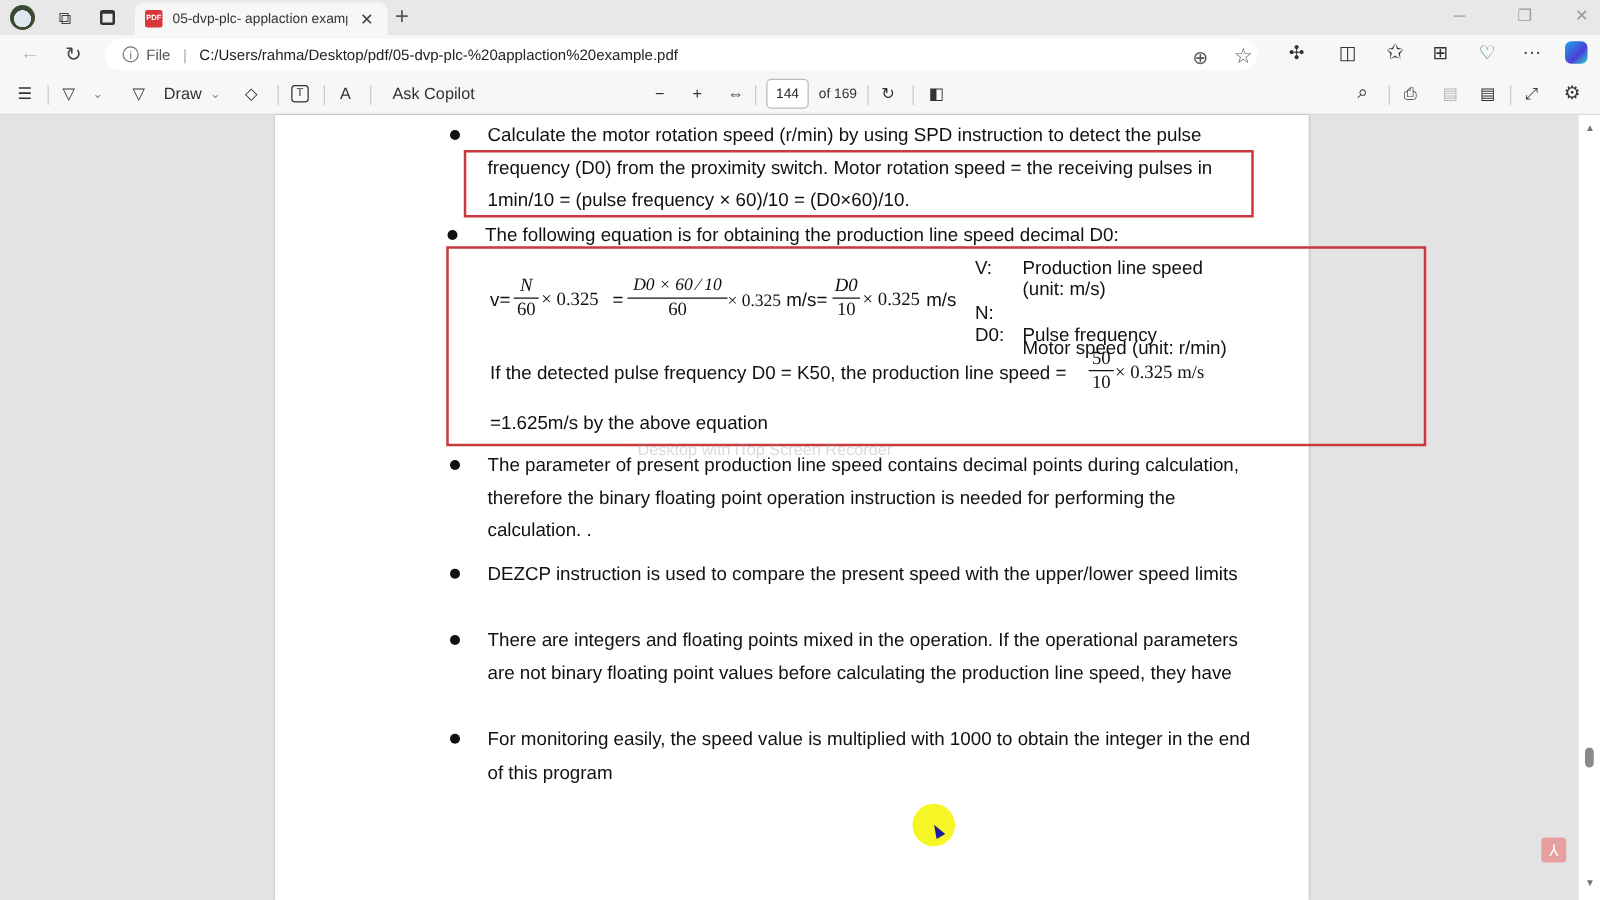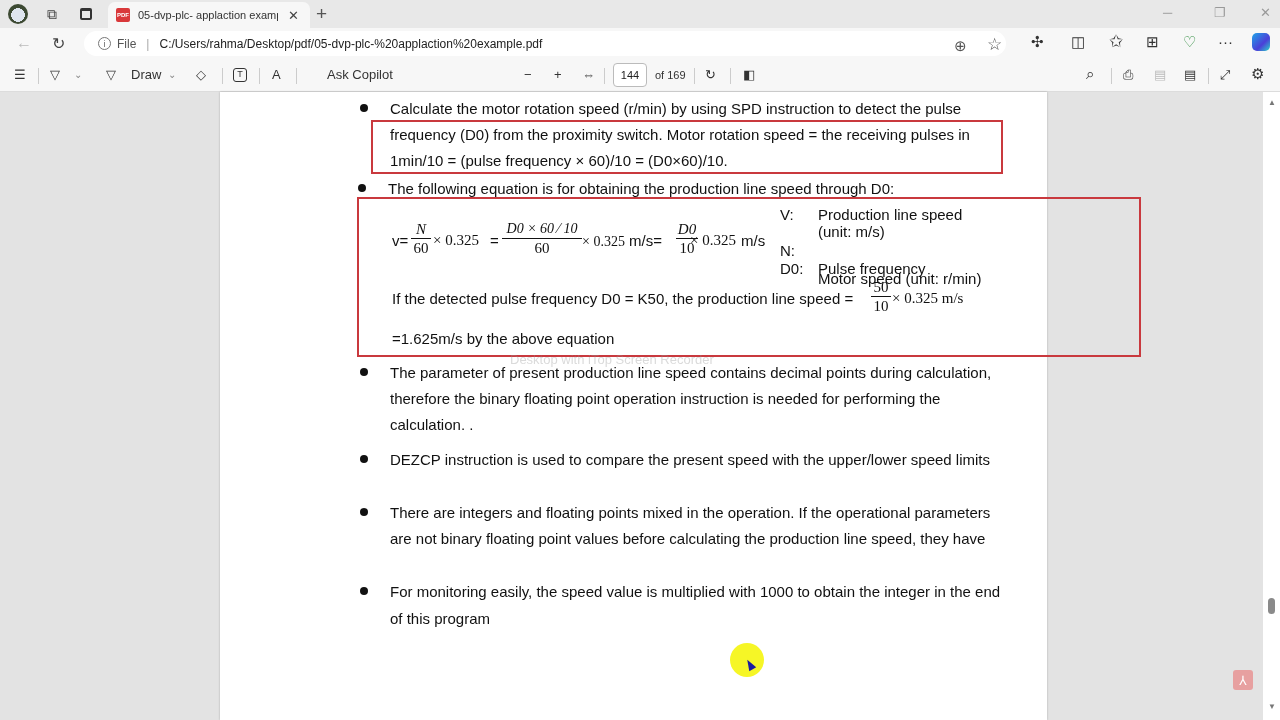--- a/index.html
+++ b/index.html
@@ -109,21 +109,21 @@
   <span class="pb" style="left:74px;font-size:10px;top:11px;color:#888;">⌄</span>
   <span class="pb" style="left:106px;">▽</span>
   <span class="pb" style="left:131px;">Draw</span>
   <span class="pb" style="left:168px;font-size:10px;top:11px;color:#888;">⌄</span>
   <span class="pb" style="left:196px;">◇</span>
   <div class="pb-div" style="left:222px;"></div>
   <span class="pb" style="left:233px;width:14px;height:14px;border:1.5px solid #333;border-radius:3px;font-size:9px;text-align:center;line-height:11px;top:10px;">T</span>
   <div class="pb-div" style="left:259px;"></div>
   <span class="pb" style="left:272px;">A</span>
   <div class="pb-div" style="left:296px;"></div>
-  <span class="pb" style="left:327px;">Ask Copilot</span>
+  <span class="pb" style="left:314px;">Ask Copilot</span>
   <span class="pb" style="left:524px;">−</span>
   <span class="pb" style="left:554px;">+</span>
   <span class="pb" style="left:582px;">⇔</span>
   <div class="pb-div" style="left:604px;"></div>
   <div id="page-input">144</div>
   <span id="page-of">of 169</span>
   <div class="pb-div" style="left:694px;"></div>
   <span class="pb" style="left:705px;">↻</span>
   <div class="pb-div" style="left:730px;"></div>
   <span class="pb" style="left:743px;">◧</span>
@@ -140,40 +140,40 @@
 <div id="viewer">
   <div id="page" class="doc">
 
     <div class="bullet" style="left:140px;top:12px;"></div>
     <div class="line" style="left:170px;top:8px;">Calculate the motor rotation speed (r/min) by using SPD instruction to detect the pulse</div>
     <div class="line" style="left:170px;top:34px;">frequency (D0) from the proximity switch. Motor rotation speed = the receiving pulses in</div>
     <div class="line" style="left:170px;top:60px;">1min/10 = (pulse frequency × 60)/10 = (D0×60)/10.</div>
     <div class="redbox" style="left:151px;top:28px;width:632px;height:54px;"></div>
 
     <div class="bullet" style="left:138px;top:92px;"></div>
-    <div class="line" style="left:168px;top:88px;">The following equation is for obtaining the production line speed through D0:</div>
+    <div class="line" style="left:168px;top:88px;">The following equation is for obtaining the production line speed decimal D0:</div>
 
     <div class="redbox" style="left:137px;top:105px;width:784px;height:160px;"></div>
 
     <div class="line" style="left:172px;top:140px;">v=</div>
     <div class="frac" style="left:191px;top:128px;width:20px;">
       <span class="num it">N</span>
       <span class="bar"></span>
       <span class="den">60</span>
     </div>
     <div class="line math" style="left:213px;top:140px;">× 0.325</div>
     <div class="line" style="left:270px;top:140px;">=</div>
     <div class="frac" style="left:282px;top:128px;width:80px;">
       <span class="num it" style="font-size:14px;">D0 × 60 ⁄ 10</span>
       <span class="bar"></span>
       <span class="den">60</span>
     </div>
     <div class="line math" style="left:362px;top:142px;font-size:14px;">× 0.325</div>
     <div class="line" style="left:409px;top:140px;">m/s=</div>
-    <div class="frac" style="left:456px;top:128px;width:22px;">
+    <div class="frac" style="left:446px;top:128px;width:22px;">
       <span class="num it">D0</span>
       <span class="bar"></span>
       <span class="den">10</span>
     </div>
     <div class="line math" style="left:470px;top:140px;">× 0.325</div>
     <div class="line" style="left:521px;top:140px;">m/s</div>
 
     <div class="line" style="left:560px;top:114px;">V:</div>
     <div class="line" style="left:598px;top:114px;">Production line speed</div>
     <div class="line" style="left:598px;top:131px;">(unit: m/s)</div>

